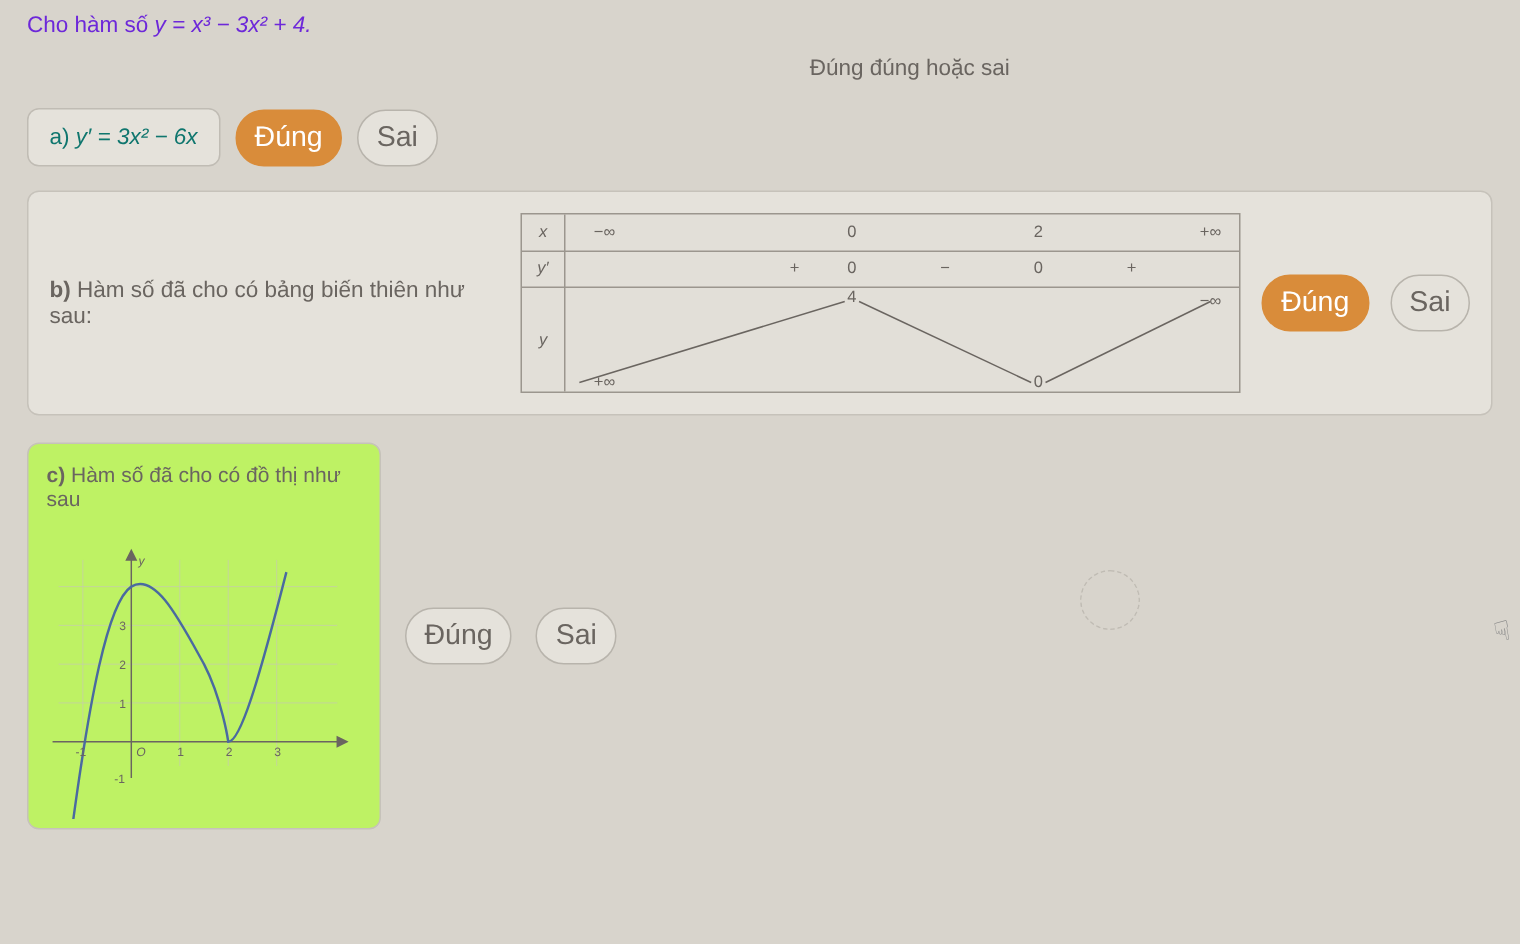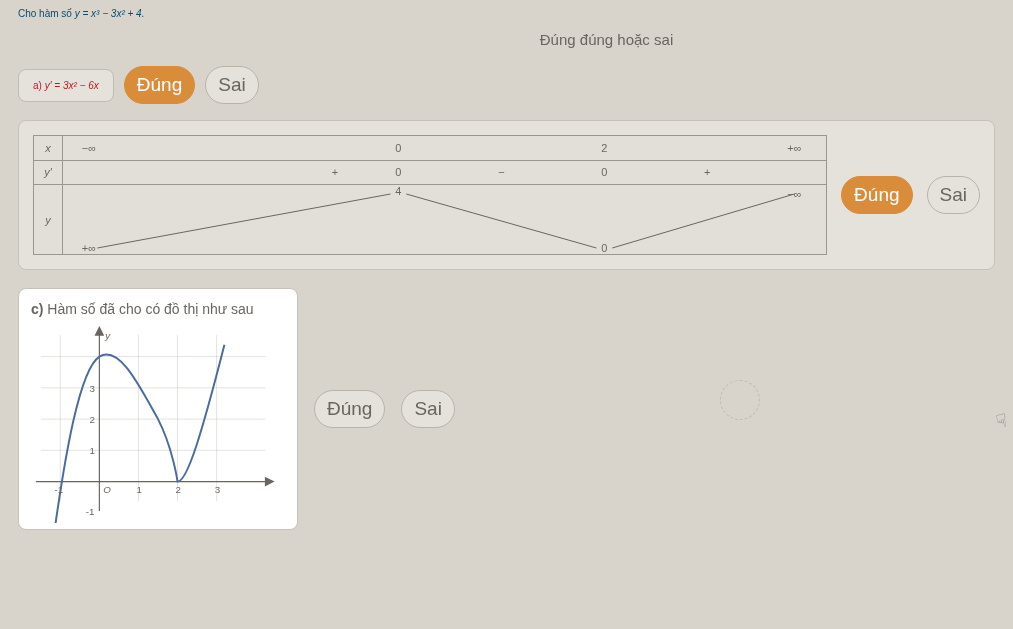--- a/index.html
+++ b/index.html
@@ -6,35 +6,35 @@
   body {
     font-family: Arial, sans-serif;
     background: #d8d4cc;
     width: 1013px;
     height: 629px;
     padding: 8px 18px;
     color: #6a6560;
     font-size: 14px;
     position: relative;
   }
-  .question-text { color: #0c4a6e; font-size: 10px; margin-bottom: 10px; }
+  .question-text { color: #6d28d9; font-size: 15px; margin-bottom: 10px; }
   .instruction { text-align: center; color: #6a6560; font-size: 15px; margin: 12px 0 18px 0; padding-left:200px;}
   .row-a {
     display: flex;
     align-items: center;
     gap: 10px;
     margin-bottom: 16px;
   }
   .pill-box {
     border: 1px solid #c0bcb4;
     background: #e5e2db;
     border-radius: 8px;
     padding: 10px 14px;
-    color: #b91c1c;
-    font-size: 10px;
+    color: #0f766e;
+    font-size: 15px;
   }
   .btn {
     display: inline-flex;
     align-items: center;
     justify-content: center;
     border-radius: 50px;
     height: 38px;
     min-width: 50px;
     padding: 0 12px;
     font-size: 19px;
@@ -74,23 +74,23 @@
   .bbt .hline { position:absolute; left:0; right:0; border-top:1px solid #9b968e; }
   .bbt .vline { position:absolute; top:0; bottom:0; border-left:1px solid #9b968e; }
   .bbt .lbl { position:absolute; transform:translate(-50%,-50%); }
   .bbt svg { position:absolute; left:0; top:0; width:100%; height:100%; }
   .row-c {
     display: flex;
     align-items: center;
     gap: 16px;
   }
   .graph-card {
-    width: 280px;
+    width: 236px;
     border: 1px solid #c6c2ba;
-    background: #ffffff;
+    background: #bef264;
     border-radius: 8px;
     padding: 12px 12px 6px 12px;
   }
   .graph-card .c-label { font-size:14px; color:#6a6560; margin-bottom:6px;}
   .graph-area { width:100%; height:200px; position:relative; }
   .graph-area svg { width:100%; height:100%; }
   .cursor-icon {
     position: absolute;
     right: 6px;
     top: 410px;
@@ -120,20 +120,24 @@
   <div class="pill-box">
     <span>a) </span>
     <span style="font-style:italic;">y′ = 3x² − 6x</span>
   </div>
   <div class="btn selected">Đúng</div>
   <div class="btn">Sai</div>
 </div>
 
 <div class="card">
   <div class="row-b">
+    <div class="b-label">
+      <span style="font-weight:bold;">b) </span>
+      <span>Hàm số đã cho có bảng biến thiên như sau:</span>
+    </div>
     <div class="bbt-wrap">
       <div class="bbt">
         <div class="vline" style="left:28px;"></div>
         <div class="hline" style="top:24px;"></div>
         <div class="hline" style="top:48px;"></div>
 
         <span class="lbl" style="left:14px; top:12px; font-style:italic;">x</span>
         <span class="lbl" style="left:14px; top:36px; font-style:italic;">y′</span>
         <span class="lbl" style="left:14px; top:84px; font-style:italic;">y</span>
 

